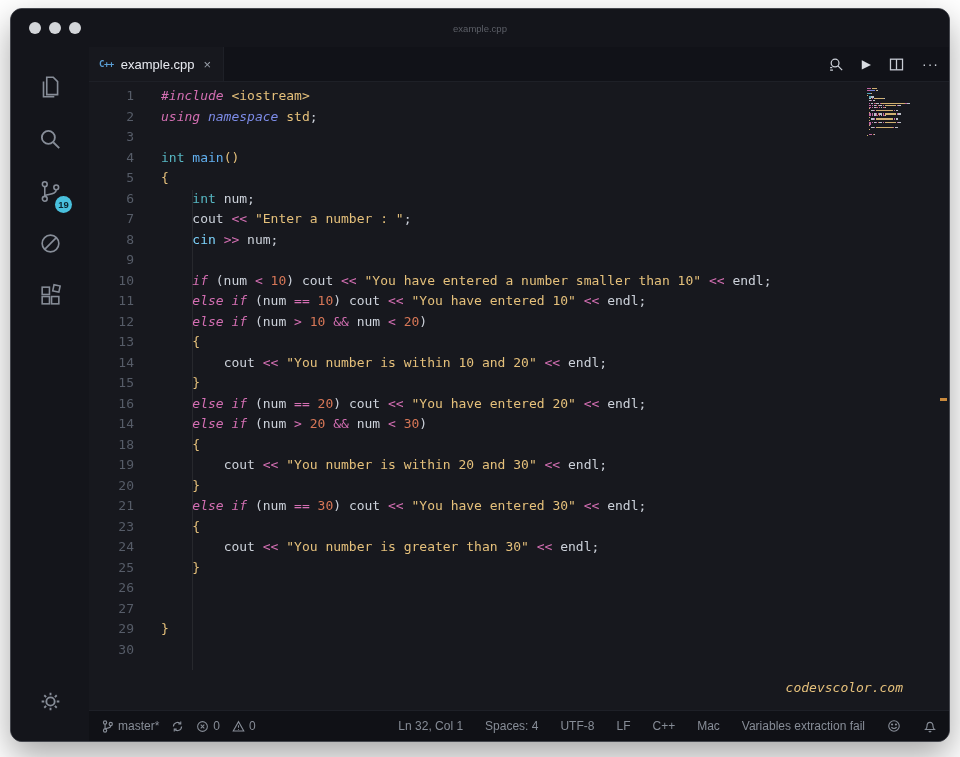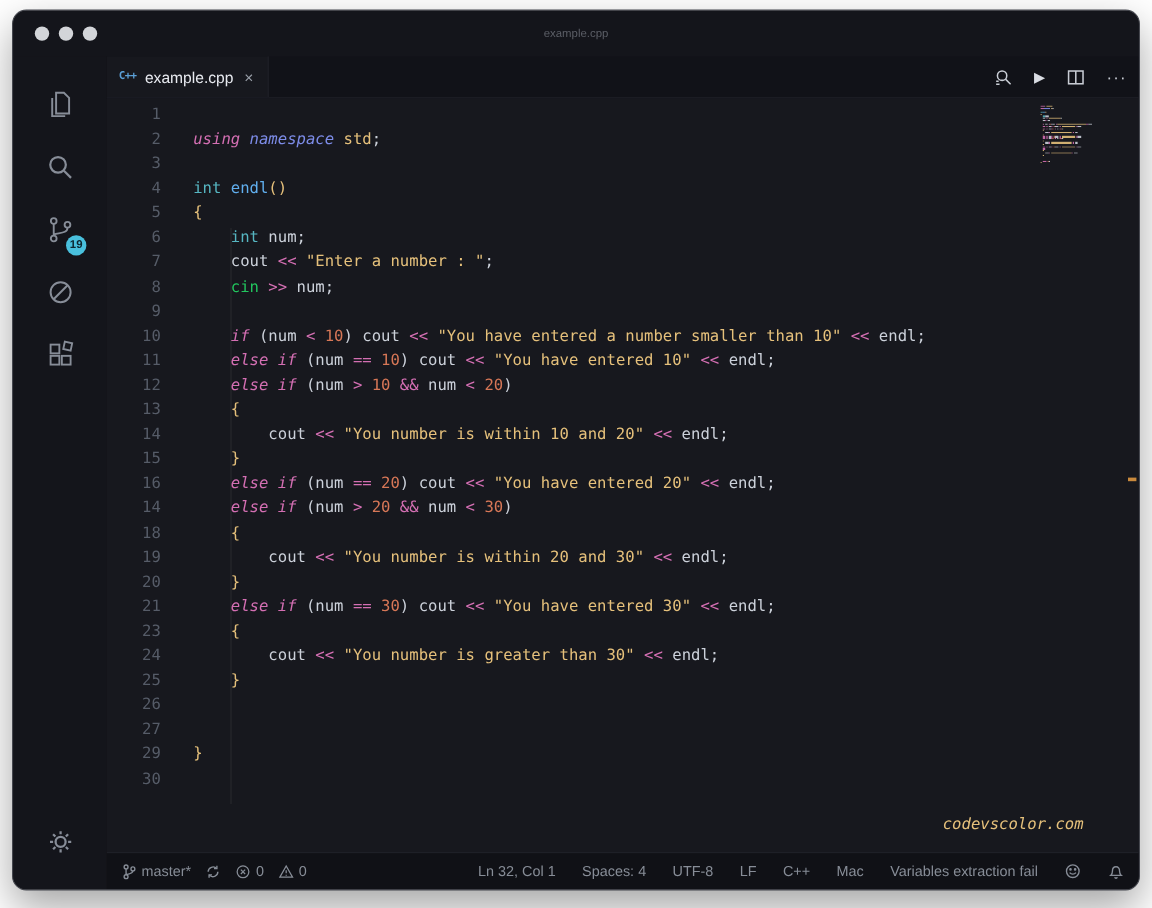--- a/index.html
+++ b/index.html
@@ -144,48 +144,49 @@
             </svg>
           </span>
           <span class="tool more-btn">···</span>
         </div>
       </div>
 
       <div class="editor">
         <div id="code-lines">
             <div class="code-line">
               <span class="ln">1</span>
+              <span class="code"><span style="color: rgb(212, 111, 179); font-style: italic;">#include</span><span> </span><span style="color: rgb(229, 192, 123);">&lt;iostream&gt;</span></span>
             </div>
             <div class="code-line">
               <span class="ln">2</span>
               <span class="code"><span style="color: rgb(212, 111, 179); font-style: italic;">using</span><span> </span><span style="color: rgb(125, 140, 232); font-style: italic;">namespace</span><span> </span><span style="color: rgb(229, 192, 123);">std</span><span style="color: rgb(204, 209, 218);">;</span></span>
             </div>
             <div class="code-line">
               <span class="ln">3</span>
               <span class="code"></span>
             </div>
             <div class="code-line">
               <span class="ln">4</span>
-              <span class="code"><span style="color: rgb(86, 182, 194);">int</span><span> </span><span style="color: rgb(97, 175, 239);">endl</span><span style="color: rgb(229, 192, 123);">()</span></span>
+              <span class="code"><span style="color: rgb(86, 182, 194);">int</span><span> </span><span style="color: rgb(97, 175, 239);">main</span><span style="color: rgb(229, 192, 123);">()</span></span>
             </div>
             <div class="code-line">
               <span class="ln">5</span>
               <span class="code"><span style="color: rgb(229, 192, 123);">{</span></span>
             </div>
             <div class="code-line">
               <span class="ln">6</span>
               <span class="code"><span>    </span><span style="color: rgb(86, 182, 194);">int</span><span> </span><span style="color: rgb(204, 209, 218);">num;</span></span>
             </div>
             <div class="code-line">
               <span class="ln">7</span>
               <span class="code"><span>    </span><span style="color: rgb(204, 209, 218);">cout</span><span> </span><span style="color: rgb(212, 111, 179);">&lt;&lt;</span><span> </span><span style="color: rgb(229, 192, 123);">"Enter a number : "</span><span style="color: rgb(204, 209, 218);">;</span></span>
             </div>
             <div class="code-line">
               <span class="ln">8</span>
-              <span class="code"><span>    </span><span style="color: #22c55e;">cin</span><span> </span><span style="color: rgb(212, 111, 179);">&gt;&gt;</span><span> </span><span style="color: rgb(204, 209, 218);">num;</span></span>
+              <span class="code"><span>    </span><span style="color: #7dd3fc;">cin</span><span> </span><span style="color: rgb(212, 111, 179);">&gt;&gt;</span><span> </span><span style="color: rgb(204, 209, 218);">num;</span></span>
             </div>
             <div class="code-line">
               <span class="ln">9</span>
               <span class="code"></span>
             </div>
             <div class="code-line">
               <span class="ln">10</span>
               <span class="code"><span>    </span><span style="color: rgb(212, 111, 179); font-style: italic;">if</span><span> </span><span style="color: rgb(204, 209, 218);">(num</span><span> </span><span style="color: rgb(212, 111, 179);">&lt;</span><span> </span><span style="color: rgb(215, 119, 87);">10</span><span style="color: rgb(204, 209, 218);">)</span><span> </span><span style="color: rgb(204, 209, 218);">cout</span><span> </span><span style="color: rgb(212, 111, 179);">&lt;&lt;</span><span> </span><span style="color: rgb(229, 192, 123);">"You have entered a number smaller than 10"</span><span> </span><span style="color: rgb(212, 111, 179);">&lt;&lt;</span><span> </span><span style="color: rgb(204, 209, 218);">endl;</span></span>
             </div>
             <div class="code-line">

